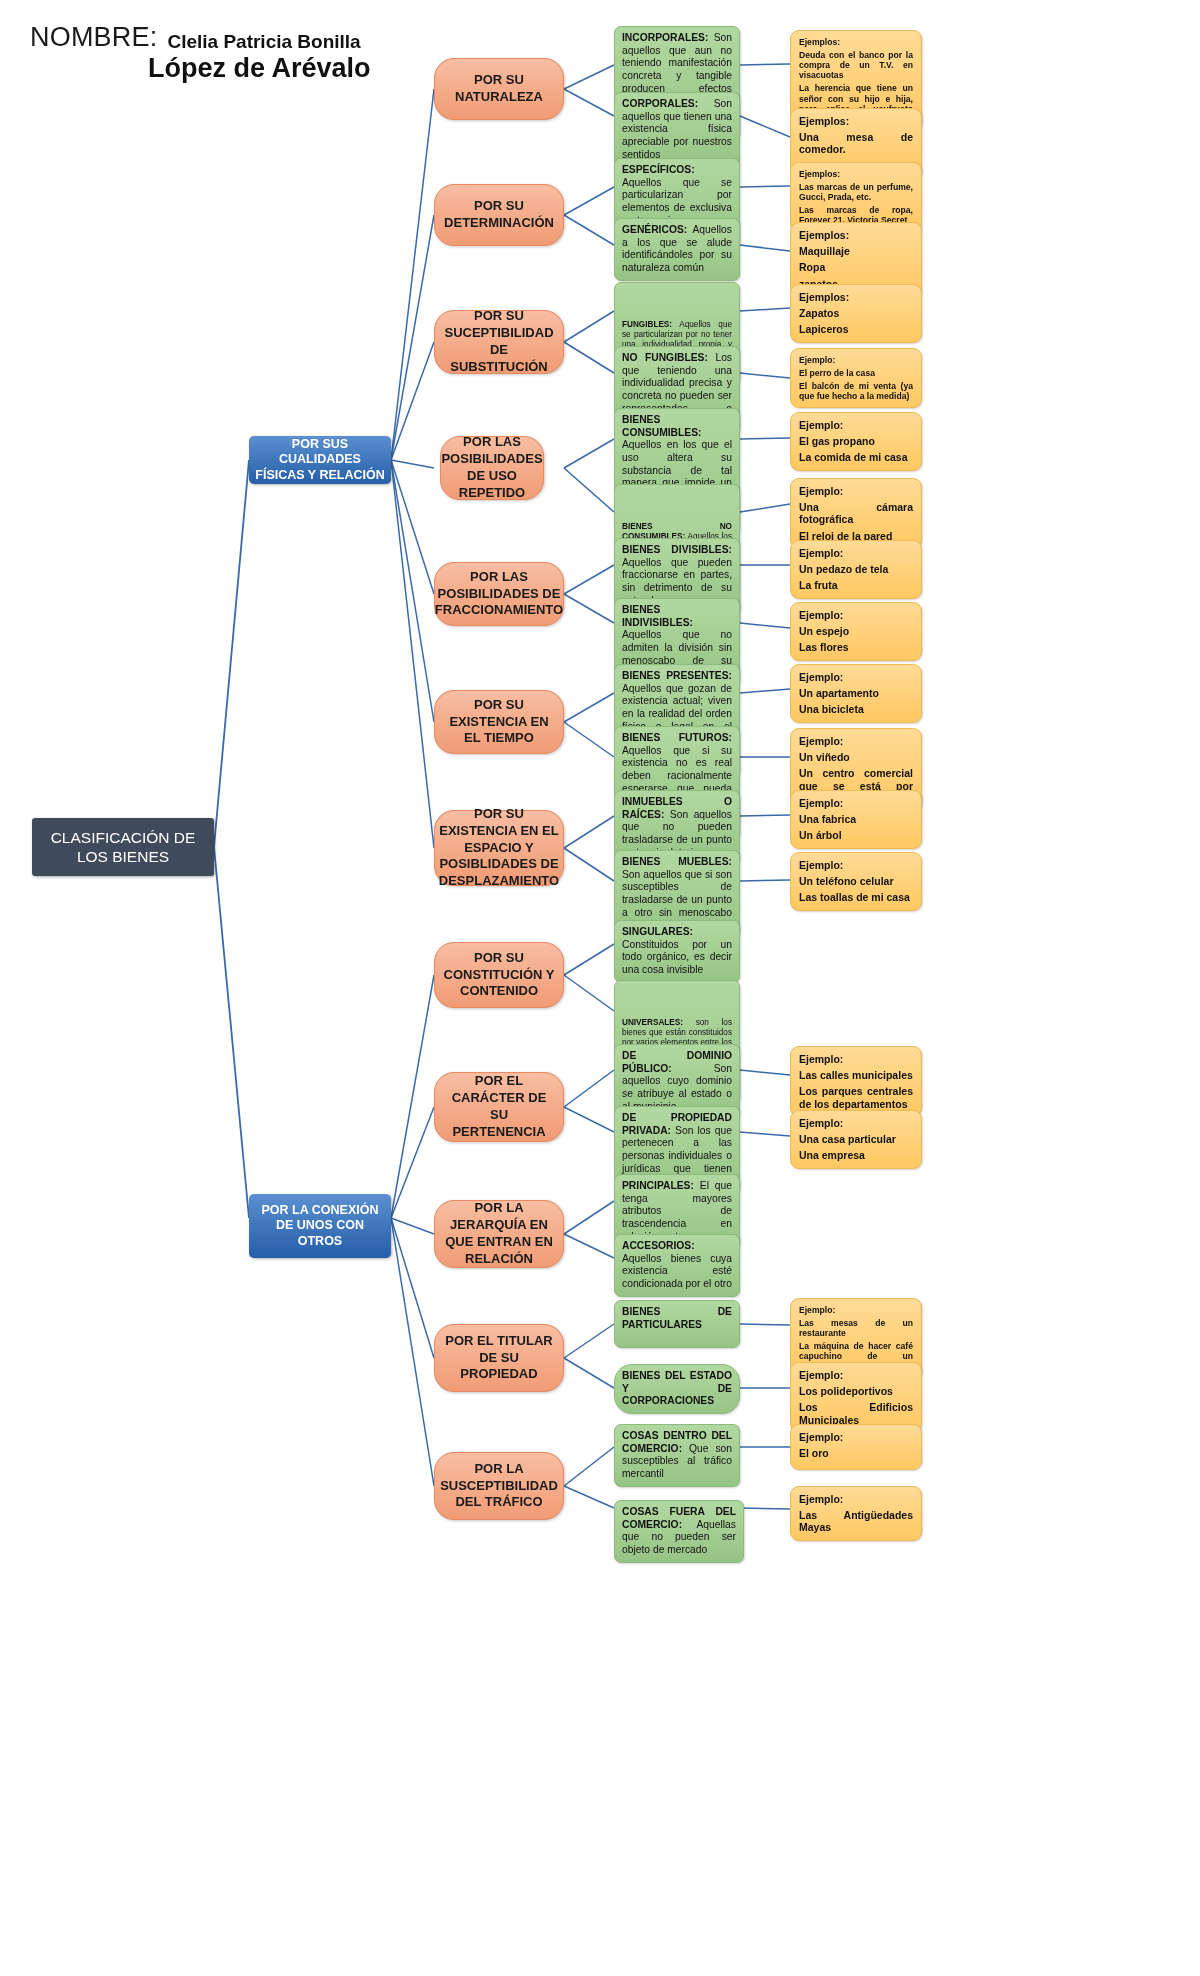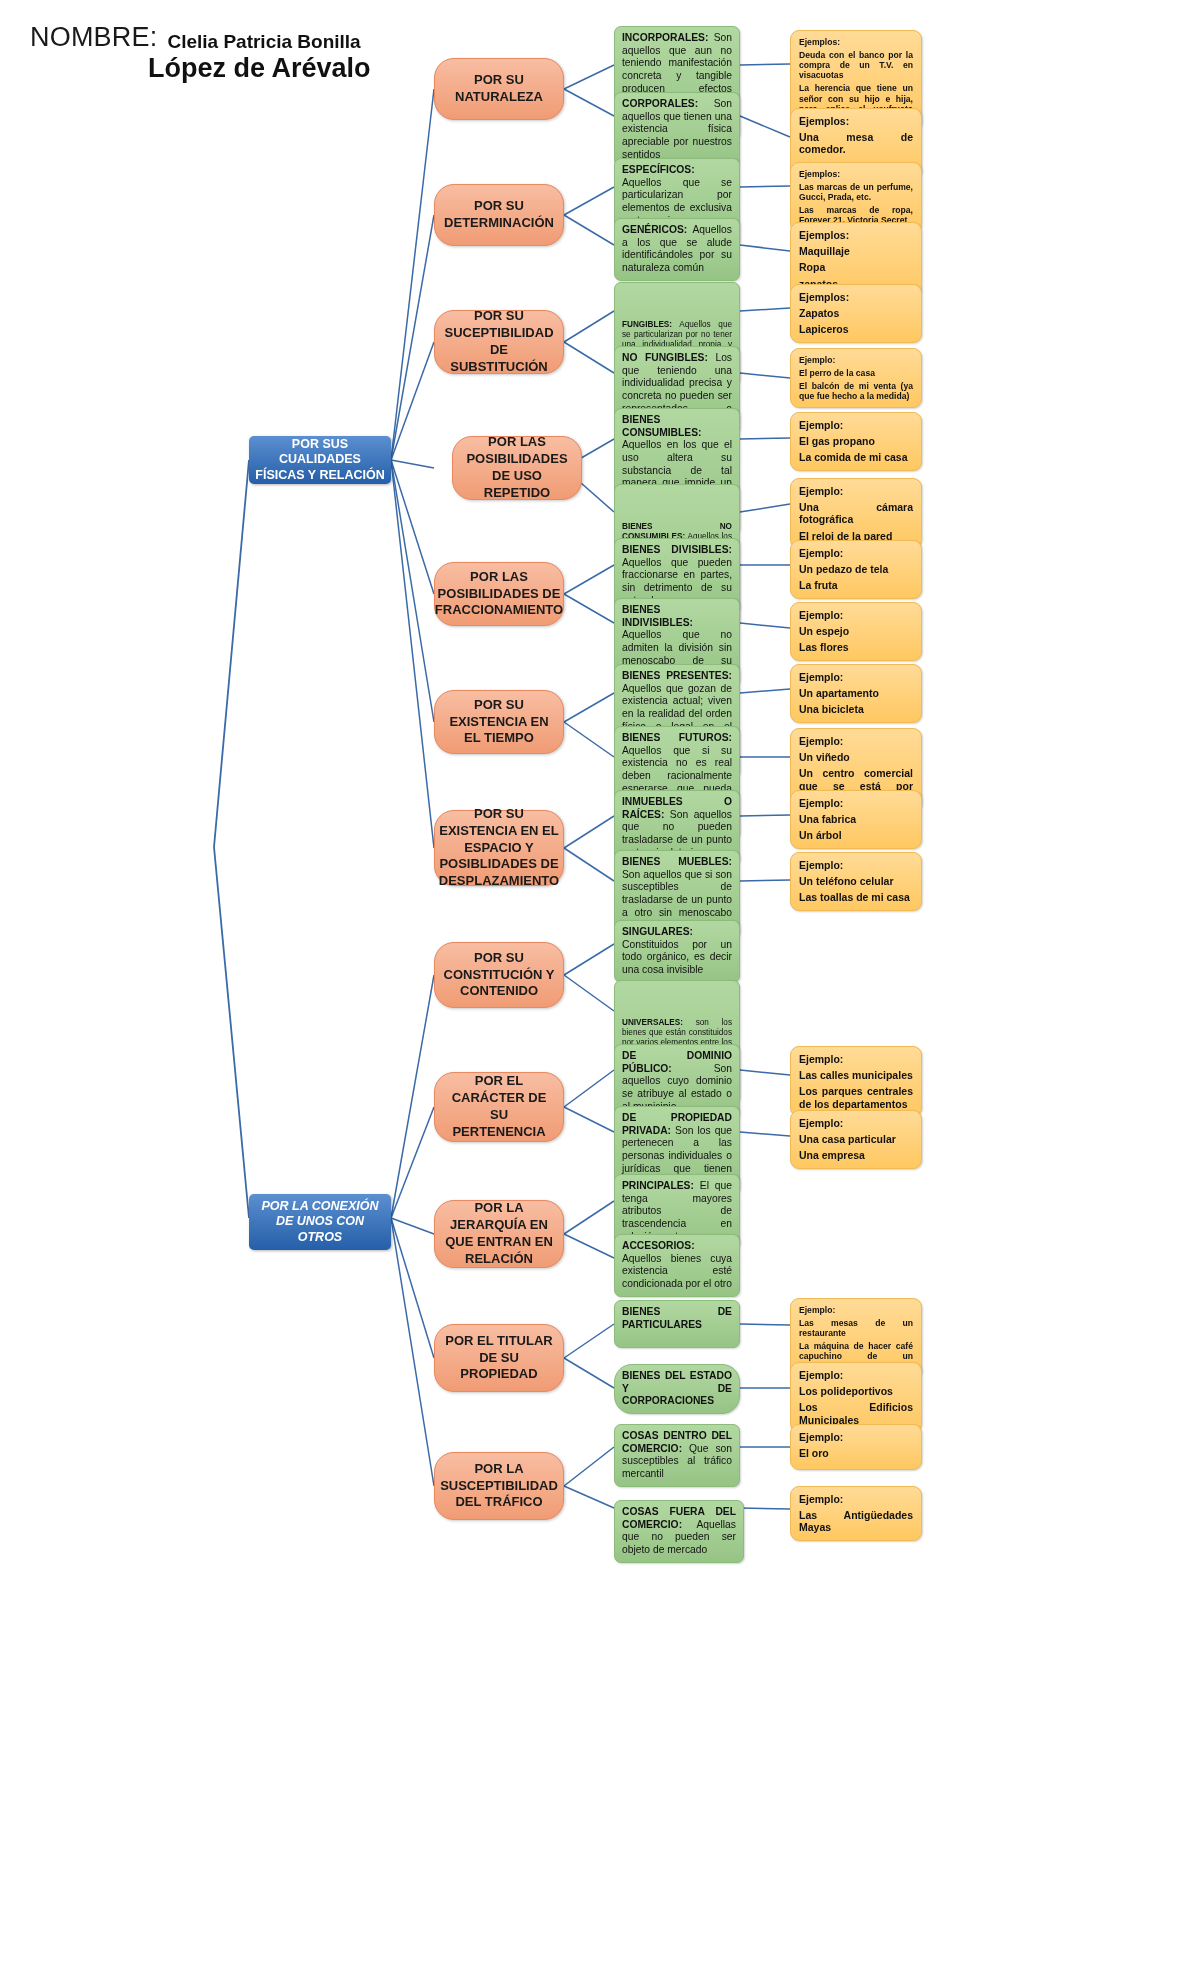--- a/index.html
+++ b/index.html
@@ -165,26 +165,27 @@
     </svg>
 
   <div class="hdr">
     <div class="hdr-row">
       <span class="hdr-label">NOMBRE:</span>
       <span class="hdr-val">Clelia Patricia Bonilla</span>
     </div>
     <div class="hdr-line2">López de Arévalo</div>
   </div>
 
+  <div class="node root" id="root-node" style="left:32px; top:818px; width:182px; height:58px;">CLASIFICACIÓN DE LOS BIENES</div>
 
   <div id="nodes-host">
       <div class="node lvl1" style="left: 249px; top: 436px; width: 142px; height: 48px;">
         <span>POR SUS CUALIDADES FÍSICAS Y RELACIÓN</span>
       </div>
-      <div class="node lvl1" style="left: 249px; top: 1194px; width: 142px; height: 56px; font-style: italic;">
+      <div class="node lvl1" style="left: 249px; top: 1194px; width: 142px; height: 64px;">
         <span>POR LA CONEXIÓN DE UNOS CON OTROS</span>
       </div>
       <div class="node lvl2" style="left: 434px; top: 58px; width: 130px; height: 62px;">
         <span>POR SU NATURALEZA</span>
       </div>
       <div class="lvl3" style="position: absolute; left: 614px; top: 26px; width: 126px; min-height: 78px;">
         <div class="txt"><b>INCORPORALES:</b> Son aquellos que aun no teniendo manifestación concreta y tangible producen efectos jurídicos determinables, son las cosas abstractas</div>
       </div>
       <div class="lvl4 sm" style="position: absolute; left: 790px; top: 30px; width: 132px; min-height: 68px;">
         <div class="ex-title">Ejemplos:</div>
@@ -231,21 +232,21 @@
         <div class="ex-item">Lapiceros</div>
       </div>
       <div class="lvl3" style="position: absolute; left: 614px; top: 346px; width: 126px; min-height: 54px;">
         <div class="txt"><b>NO FUNGIBLES:</b> Los que teniendo una individualidad precisa y concreta no pueden ser representados, o sustituidos por otros</div>
       </div>
       <div class="lvl4 sm" style="position: absolute; left: 790px; top: 348px; width: 132px; min-height: 60px;">
         <div class="ex-title">Ejemplo:</div>
         <div class="ex-item">El perro de la casa</div>
         <div class="ex-item">El balcón de mi venta (ya que fue hecho a la medida)</div>
       </div>
-      <div class="node lvl2" style="left: 452px; top: 436px; width: 130px; height: 64px;">
+      <div class="node lvl2" style="left: 440px; top: 436px; width: 104px; height: 64px;">
         <span>POR LAS POSIBILIDADES DE USO REPETIDO</span>
       </div>
       <div class="lvl3" style="position: absolute; left: 614px; top: 408px; width: 126px; min-height: 62px;">
         <div class="txt"><b>BIENES CONSUMIBLES:</b> Aquellos en los que el uso altera su substancia de tal manera que impide un ulterior aprovechamiento de sus funciones</div>
       </div>
       <div class="lvl4" style="position: absolute; left: 790px; top: 412px; width: 132px; min-height: 52px;">
         <div class="ex-title">Ejemplo:</div>
         <div class="ex-item">El gas propano</div>
         <div class="ex-item">La comida de mi casa</div>
       </div>

